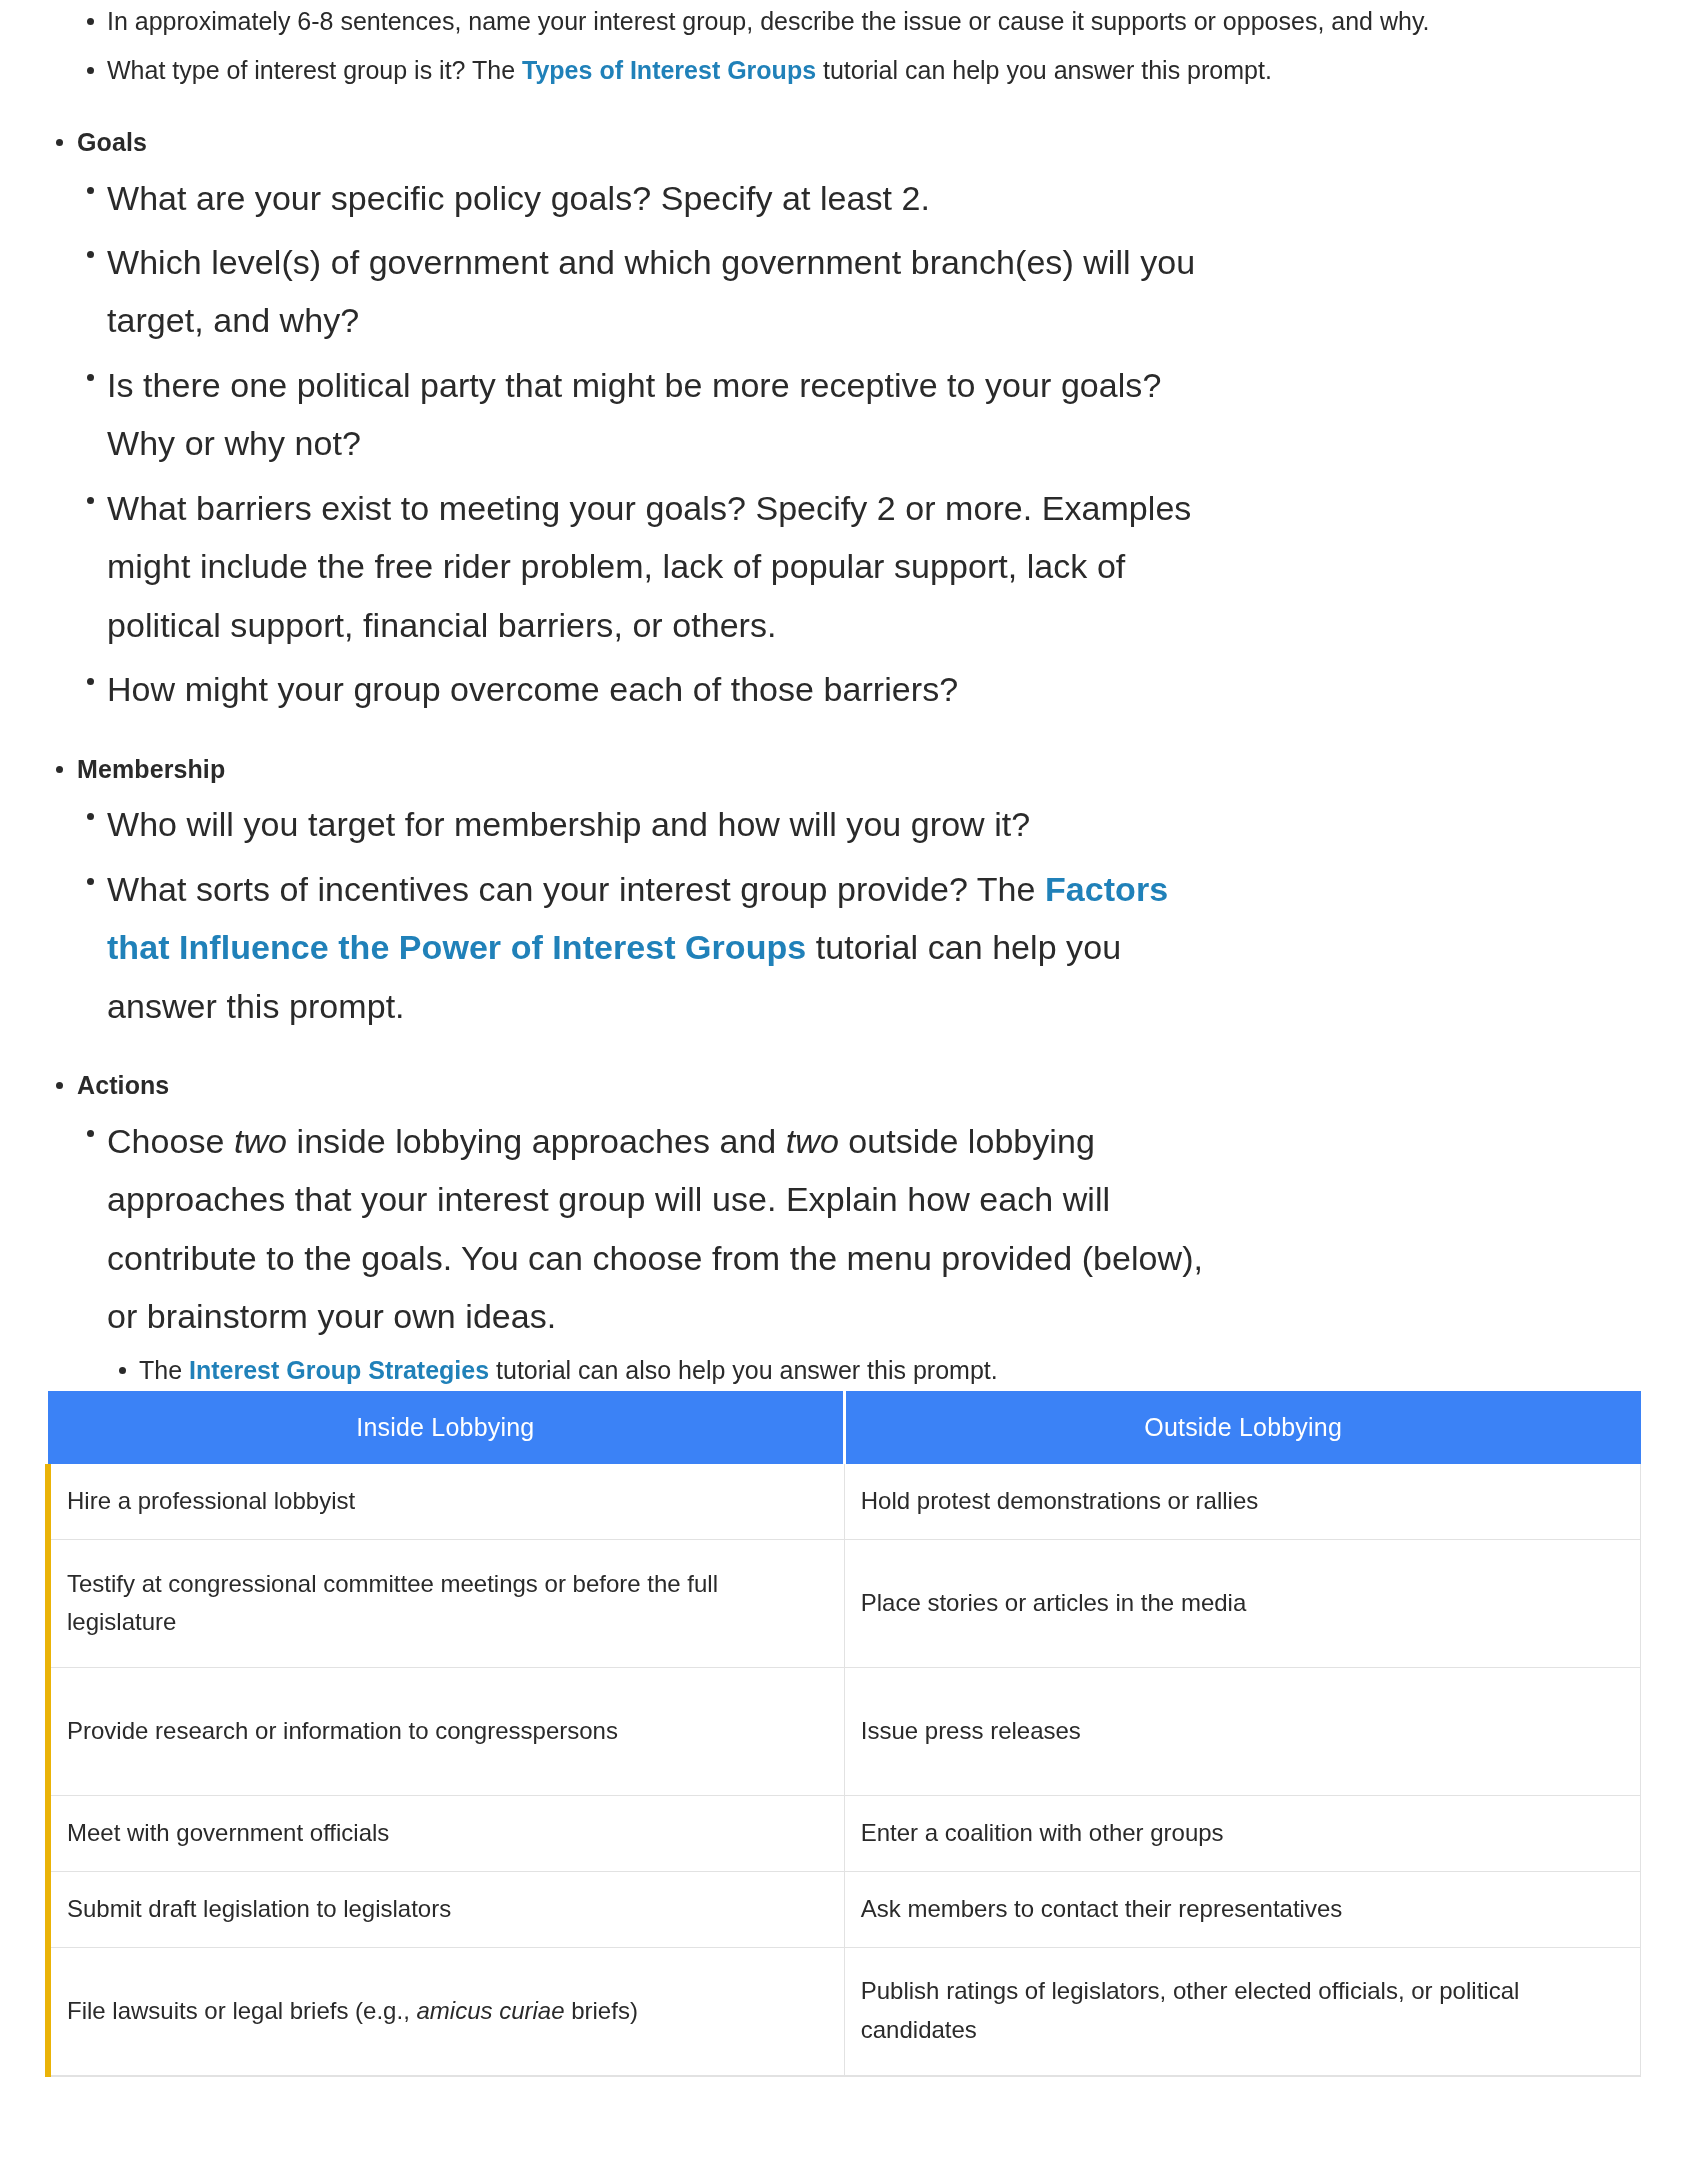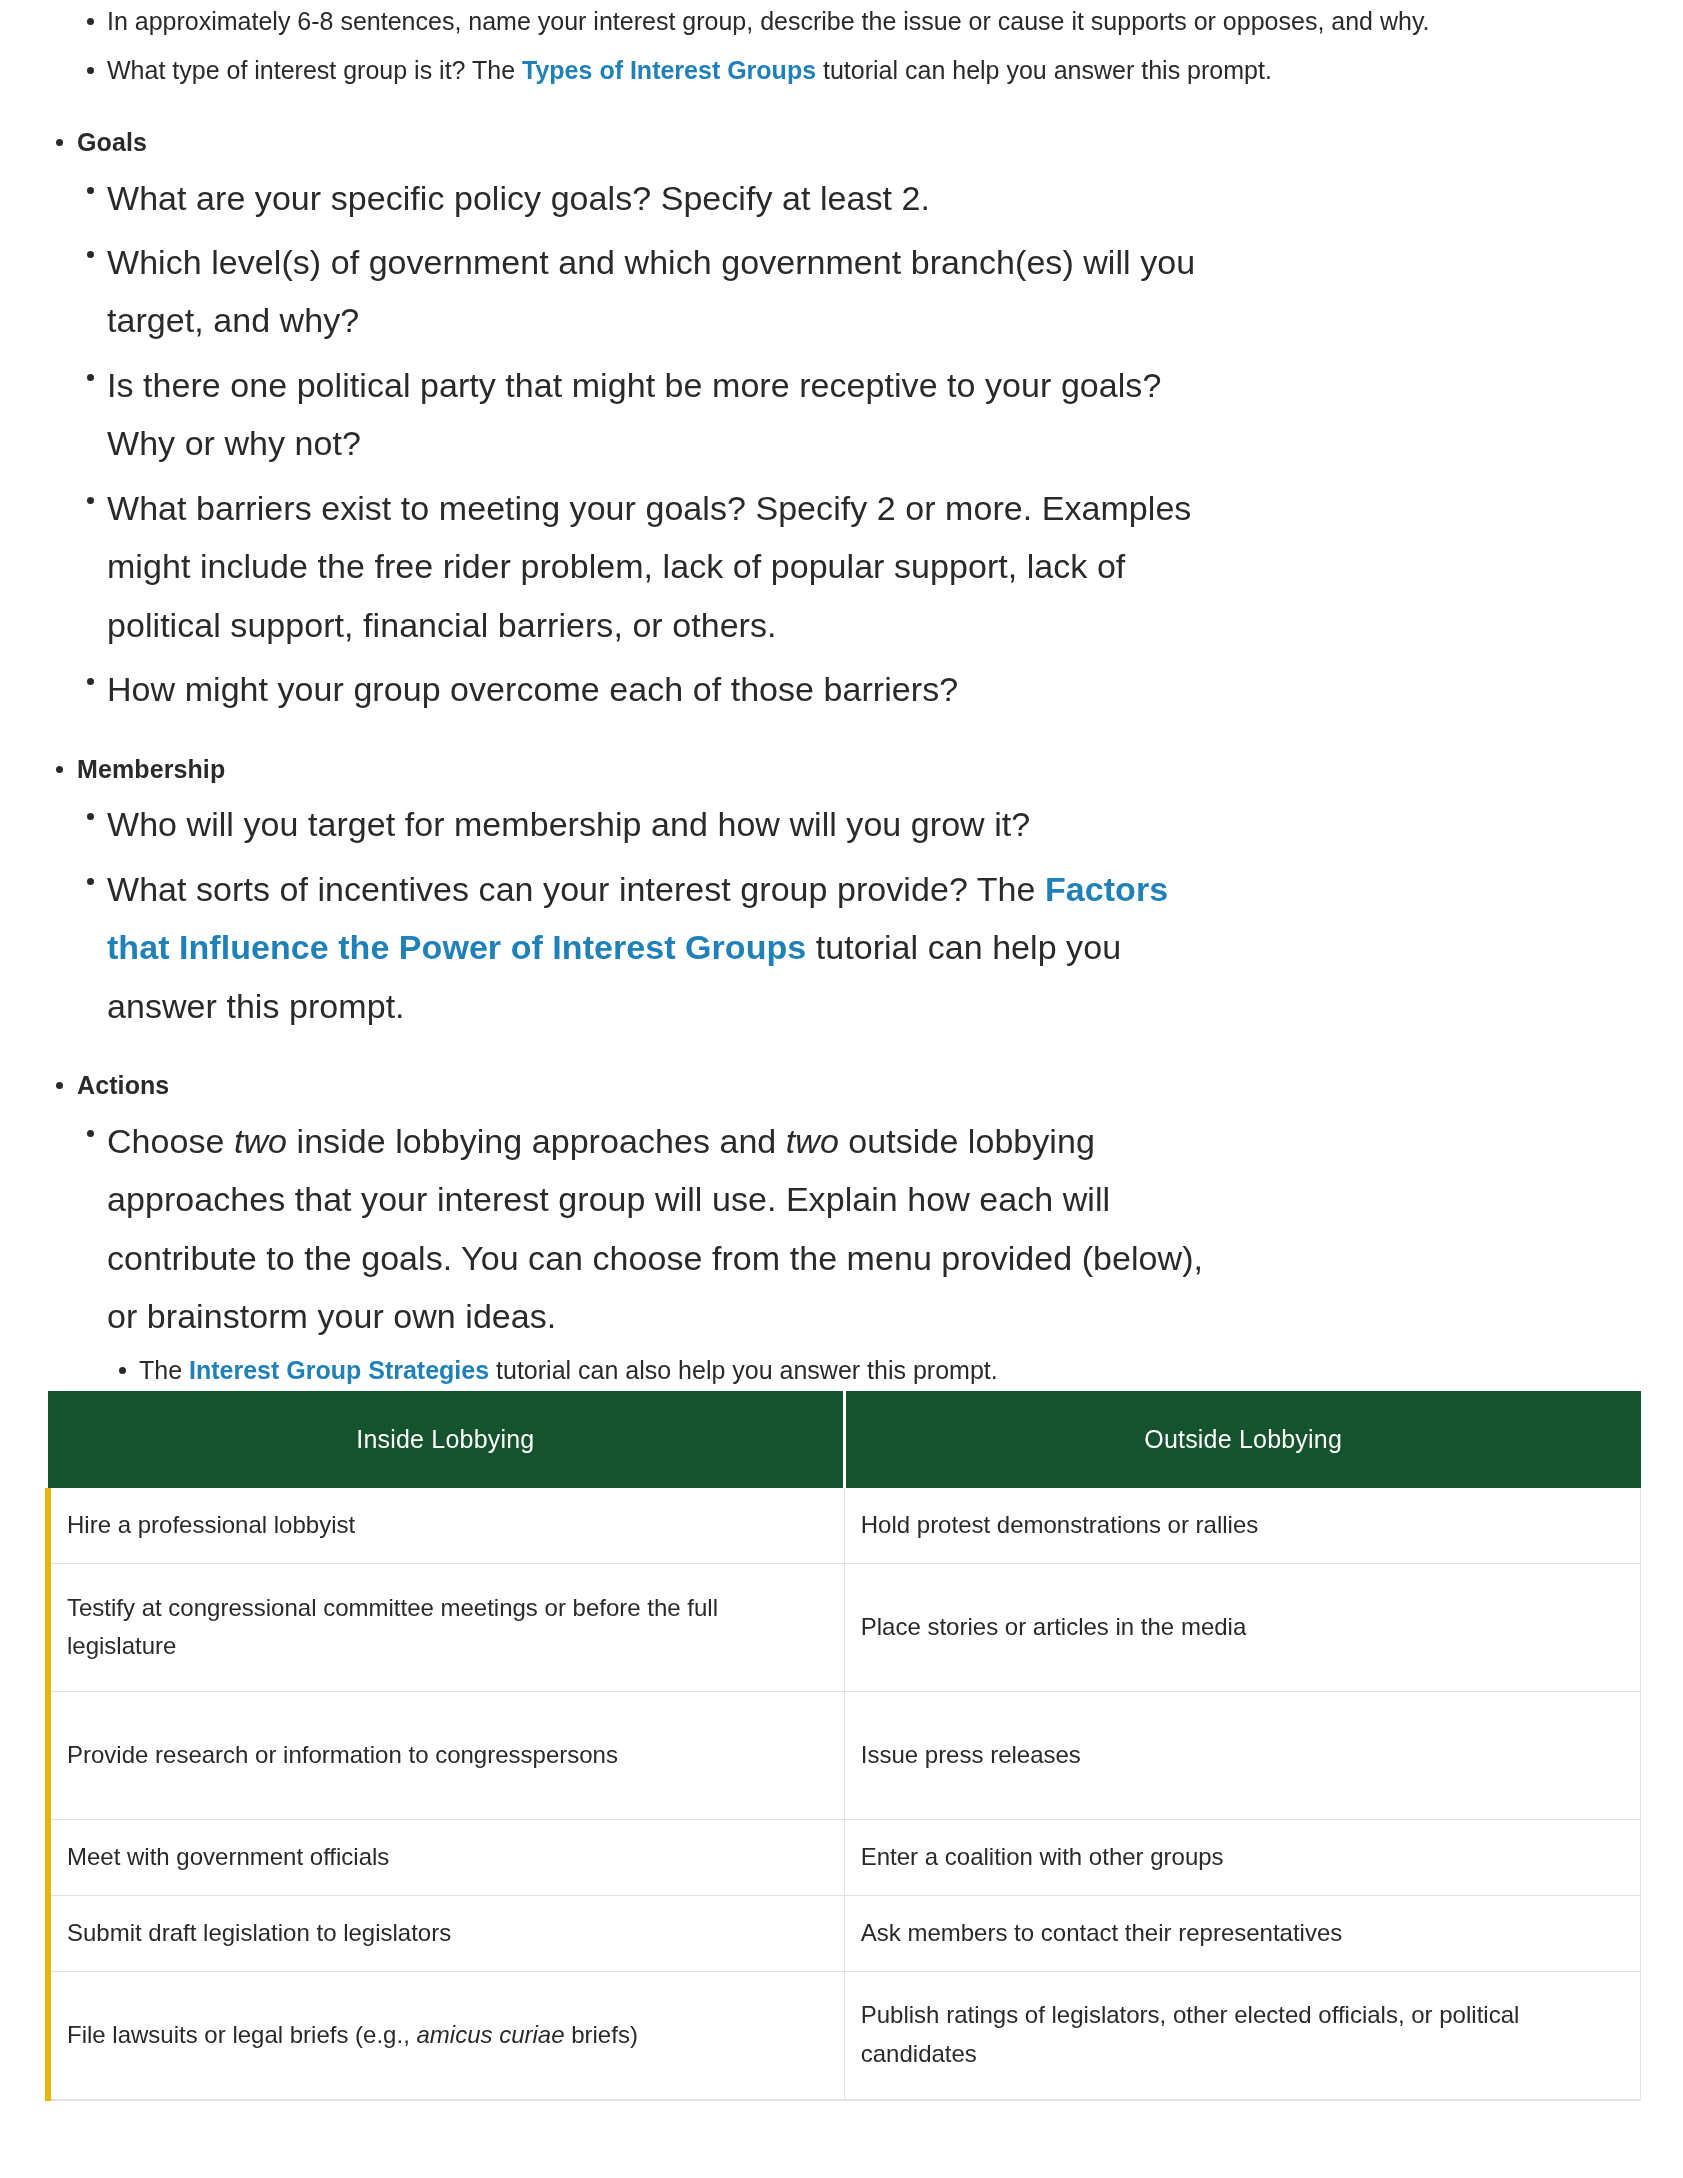--- a/index.html
+++ b/index.html
@@ -147,25 +147,25 @@
     top: 1391px;
     width: 1596px;
   }
   table.lobby {
     border-collapse: collapse;
     width: 1596px;
     table-layout: fixed;
     font-size: 24px;
   }
   table.lobby thead th {
-    background: #14532d;
+    background: #3b82f6;
     color: #ffffff;
     font-weight: normal;
     text-align: center;
-    padding: 34px 14px;
+    padding: 22px 14px;
     font-size: 25px;
     border-right: 3px solid #ffffff;
     letter-spacing: 0.2px;
   }
   table.lobby thead th:last-child {
     border-right: none;
   }
   table.lobby tbody td {
     border: 1px solid #e2e2e2;
     border-top: none;

